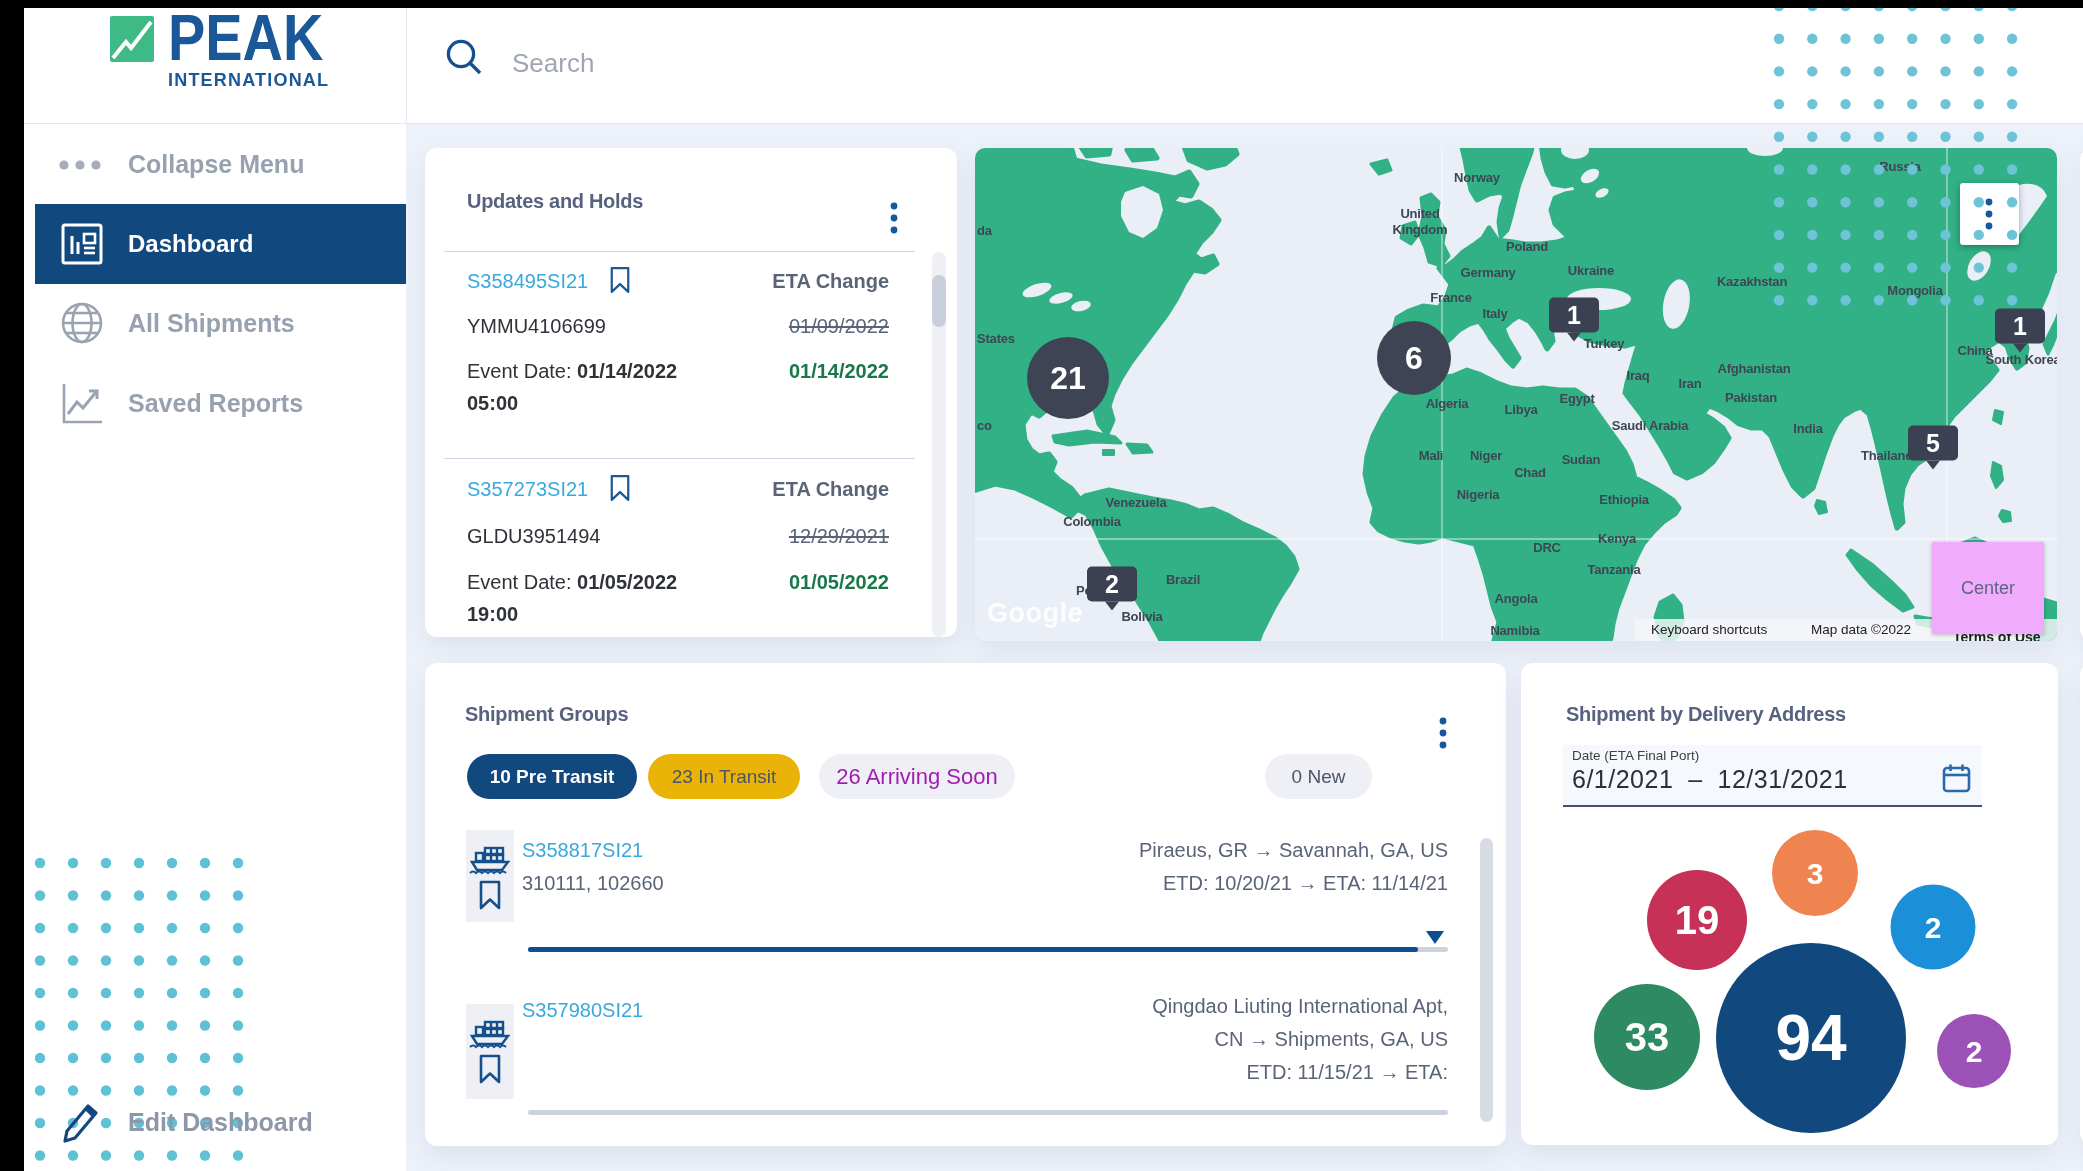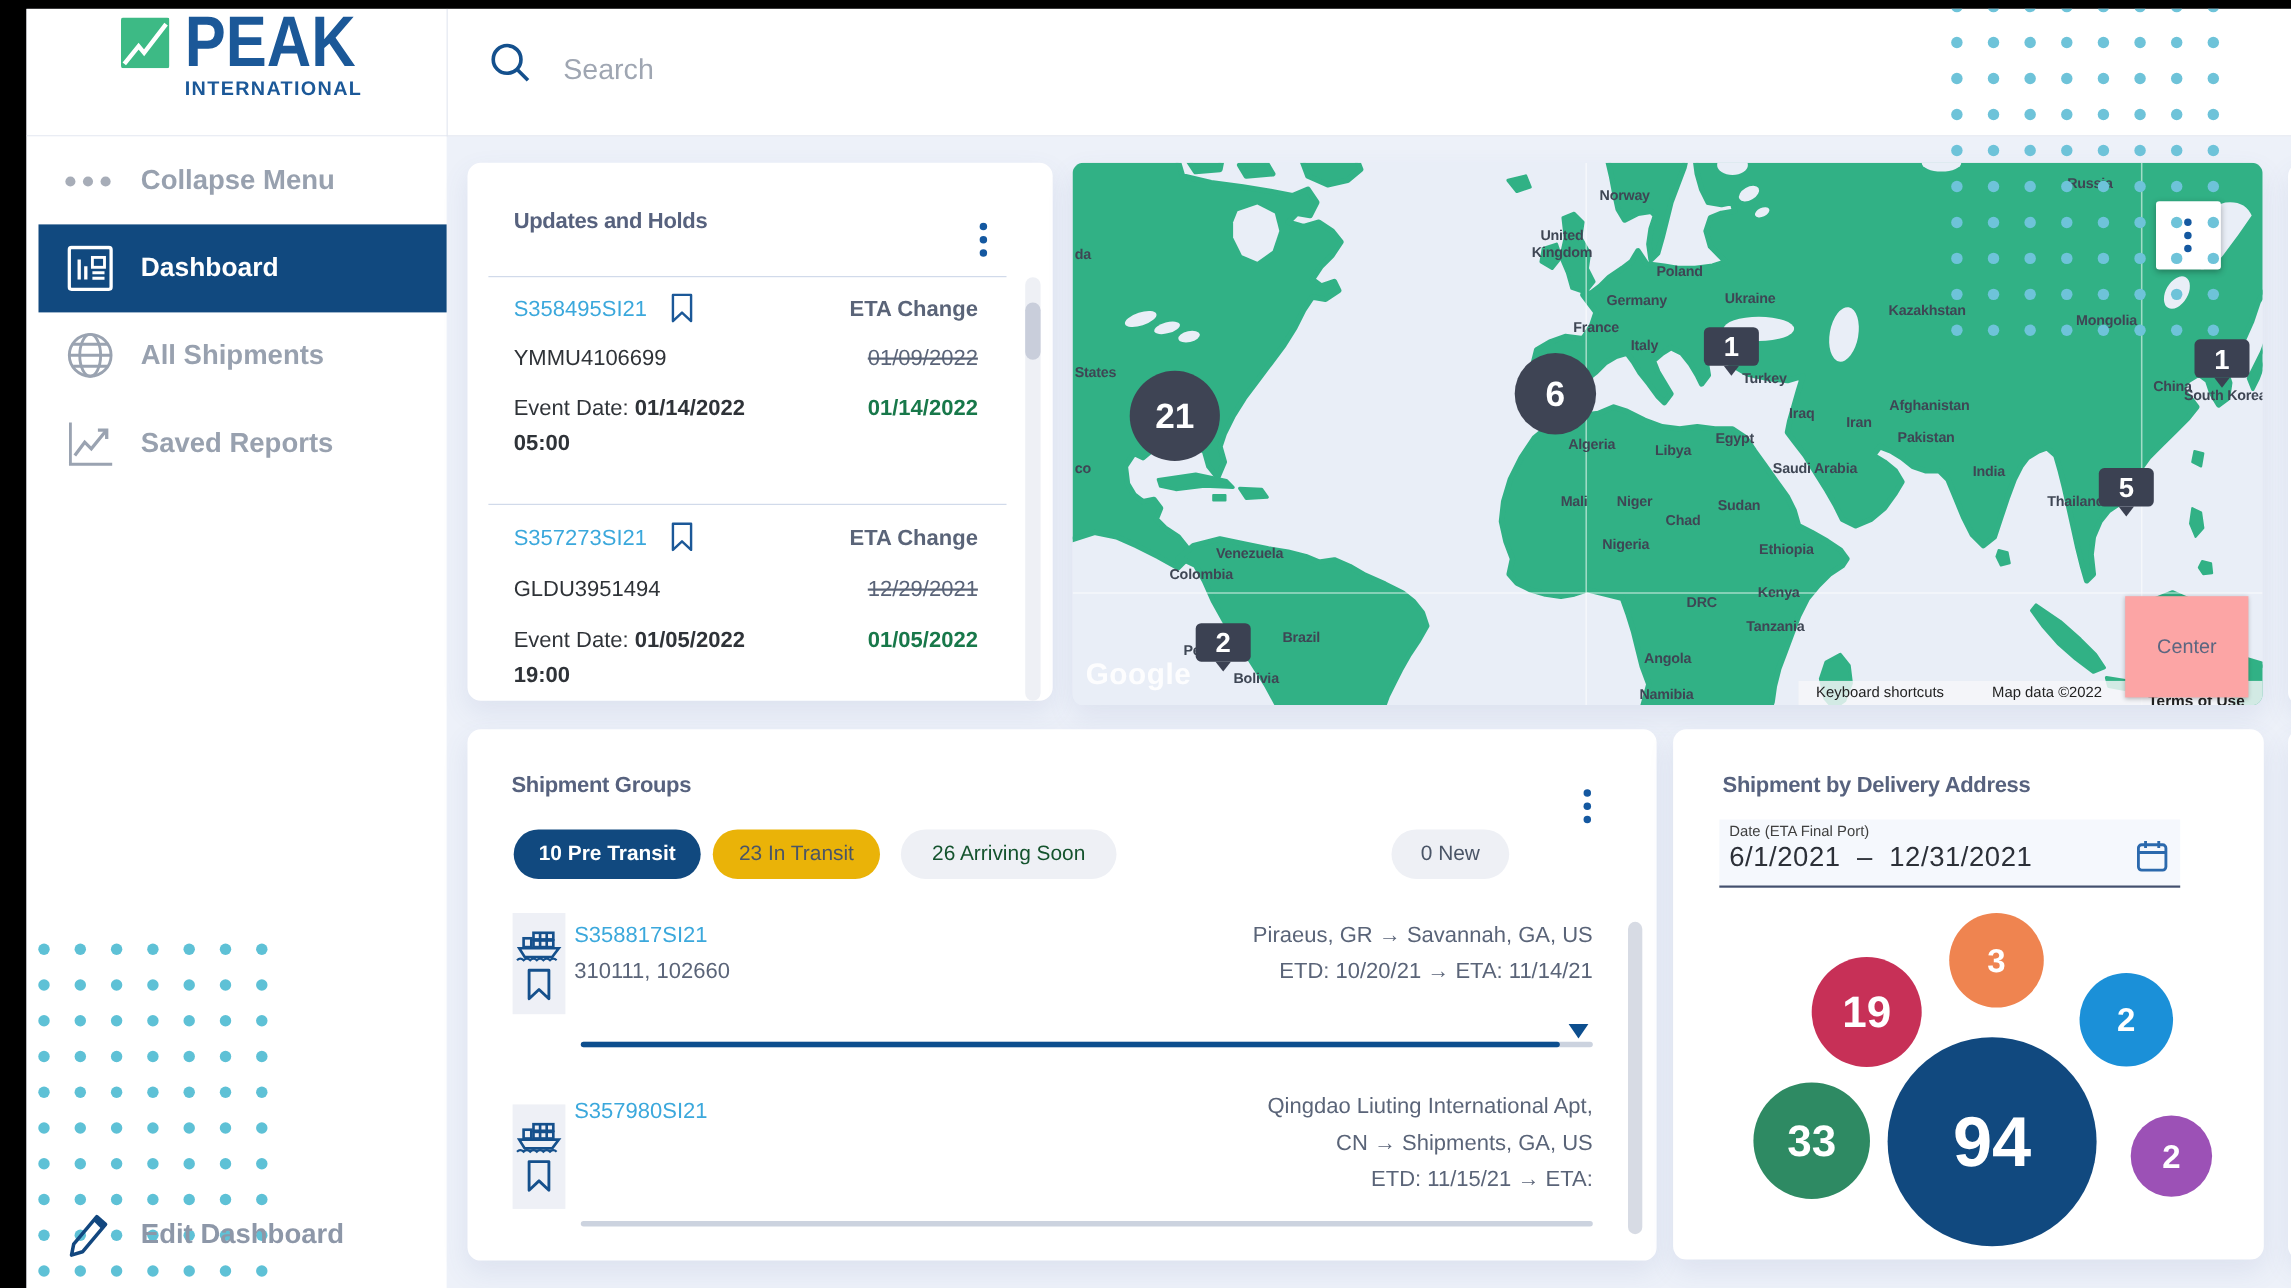--- a/index.html
+++ b/index.html
@@ -291,41 +291,41 @@
           <path d="M130,453.5 L144,453.5 L137,462.5 Z" fill="#3b4152"></path>
           <text x="137" y="445" text-anchor="middle" font-size="25" font-weight="bold" fill="#fff" font-family="Liberation Sans, sans-serif">2</text>
         </g>
 </svg>
 
 <div style="position:absolute;left:12px;bottom:12px;color:#fff;opacity:.92;font-size:27px;font-weight:bold;letter-spacing:.5px">Google</div>
 <div style="position:absolute;left:660px;top:471px;width:422px;height:22px;background:rgba(246,247,249,.82)"></div>
 <div style="position:absolute;left:676px;top:474px;font-size:13.5px;color:#222">Keyboard shortcuts</div>
 <div style="position:absolute;left:836px;top:474px;font-size:13.5px;color:#222">Map data ©2022</div>
 <div style="position:absolute;left:978px;top:481px;font-size:14px;color:#222;font-weight:bold">Terms of Use</div>
-<div style="position:absolute;left:957px;top:394px;width:112px;height:92px;background:#fca5a5;box-shadow:0 1px 4px rgba(0,0,0,.25);display:flex;align-items:center;justify-content:center;color:#5b6680;font-size:18px">Center</div>
+<div style="position:absolute;left:957px;top:394px;width:112px;height:92px;background:#f0abfc;box-shadow:0 1px 4px rgba(0,0,0,.25);display:flex;align-items:center;justify-content:center;color:#5b6680;font-size:18px">Center</div>
 <div style="position:absolute;left:985px;top:35px;width:59px;height:62px;background:#fff;border-radius:3px;box-shadow:0 2px 6px rgba(0,0,0,.3)"></div>
 <svg style="position:absolute;left:985px;top:35px" width="59" height="62">
         <circle cx="29" cy="19" r="3.4" fill="#1458a0"></circle>
         <circle cx="29" cy="31" r="3.4" fill="#1458a0"></circle>
         <circle cx="29" cy="43" r="3.4" fill="#1458a0"></circle>
       </svg>
 
   </div>
 
   <div class="card" style="left:401px;top:655px;width:1081px;height:483px">
     <div class="abs ctitle" style="left:40px;top:40px">Shipment Groups</div>
     <div class="abs" style="left:1013px;top:54px"><svg width="10" height="34" viewBox="0 0 10 34">
           <circle cx="5" cy="4" r="3.4" fill="#1458a0"></circle>
           <circle cx="5" cy="16" r="3.4" fill="#1458a0"></circle>
           <circle cx="5" cy="28" r="3.4" fill="#1458a0"></circle>
         </svg></div>
 
     <div class="abs" style="left:42px;top:91px;width:170px;height:45px;border-radius:23px;background:#11497f;color:#fff;font-size:19px;font-weight:bold;display:flex;align-items:center;justify-content:center">10 Pre Transit</div>
     <div class="abs" style="left:223px;top:91px;width:152px;height:45px;border-radius:23px;background:#eab308;color:#4a5567;font-size:19px;display:flex;align-items:center;justify-content:center">23 In Transit</div>
-    <div class="abs" style="left:394px;top:91px;width:196px;height:45px;border-radius:23px;background:#eef0f5;color:#14532d;font-size:19px;display:flex;align-items:center;justify-content:center">26 Arriving Soon</div>
+    <div class="abs" style="left:394px;top:91px;width:196px;height:45px;border-radius:23px;background:#eef0f5;color:#a21caf;font-size:22px;display:flex;align-items:center;justify-content:center">26 Arriving Soon</div>
     <div class="abs" style="left:840px;top:91px;width:107px;height:45px;border-radius:23px;background:#eef0f5;color:#4a5567;font-size:19px;display:flex;align-items:center;justify-content:center">0 New</div>
 
     <div class="abs" style="left:41px;top:167px;width:48px;height:92px;background:#eef0f6"></div>
     <div class="abs" style="left:44px;top:182px"><svg width="42" height="30" viewBox="0 0 42 30">
 <g fill="none" stroke="#15508c" stroke-width="2.4">
 <path d="M3,17 L8,25 L33,25 L39,17 Z" fill="#ffffff00"></path>
 <path d="M1,28 q3,-3 6,0 q3,-3 6,0 q3,-3 6,0 q3,-3 6,0 q3,-3 6,0 q3,-3 6,0" stroke-width="2"></path>
 <rect x="7" y="8" width="7" height="8"></rect>
 <rect x="16" y="3" width="18" height="6"></rect>
 <rect x="16" y="10" width="18" height="6"></rect>

